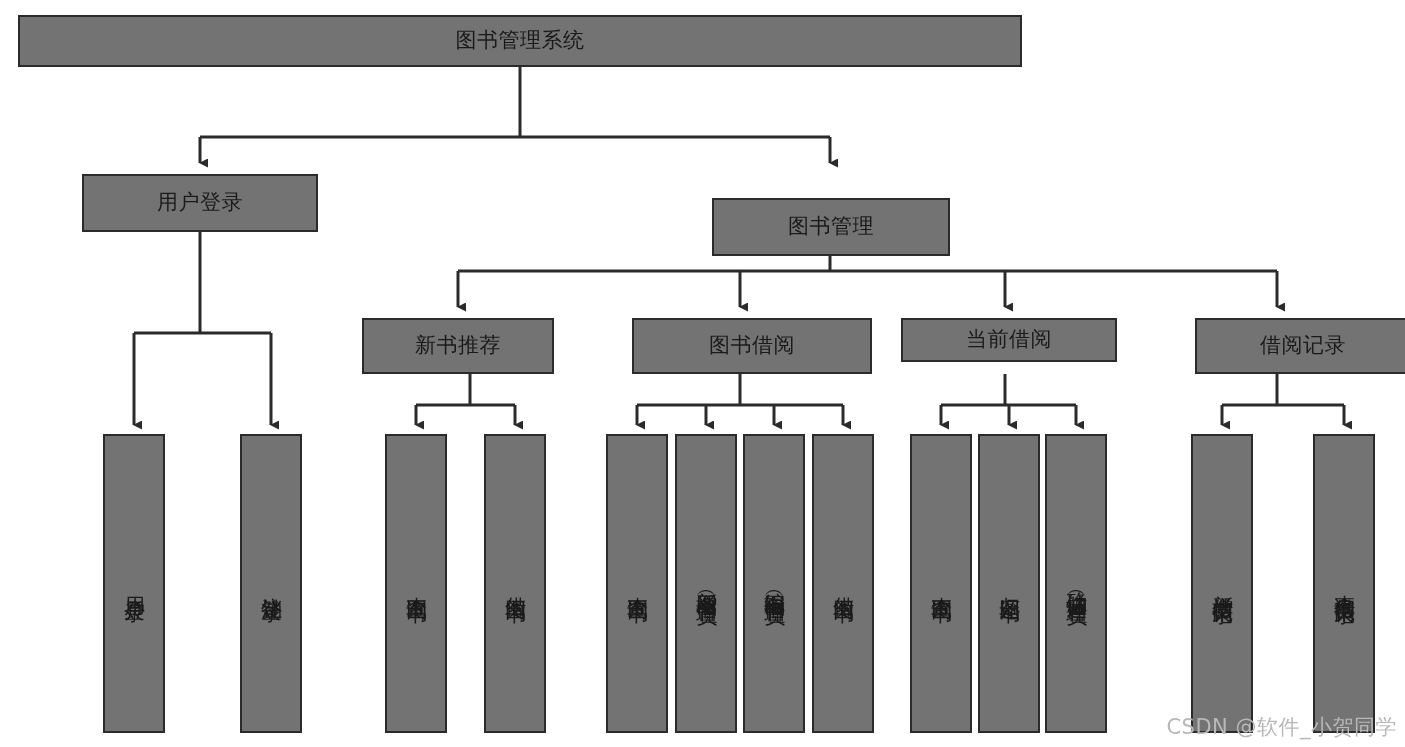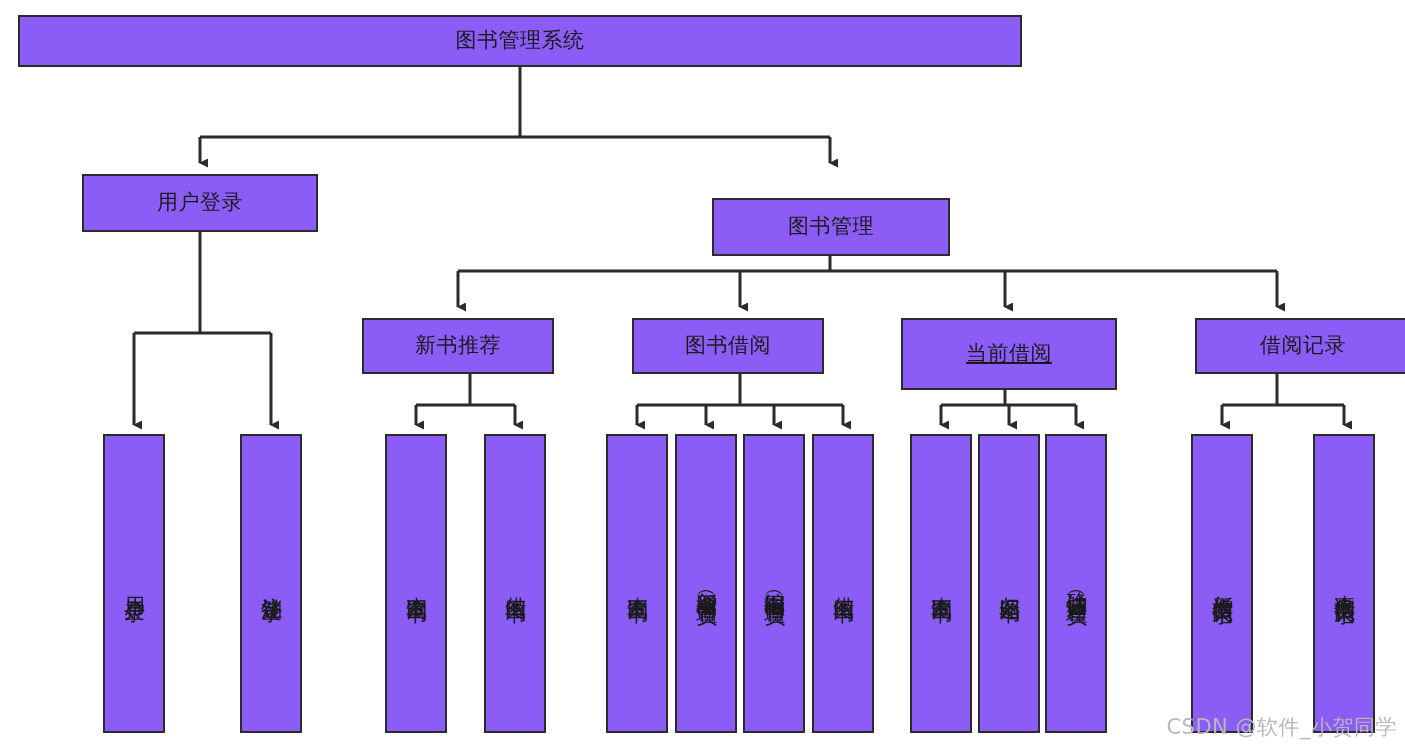--- a/index.html
+++ b/index.html
@@ -20,21 +20,21 @@
   #wires {
     position: absolute;
     left: 0;
     top: 0;
     width: 1405px;
     height: 747px;
   }
   .node {
     position: absolute;
     box-sizing: border-box;
-    background: #8b5cf6;
+    background: #737373;
     border: 2px solid #2b2b2b;
     display: flex;
     align-items: center;
     justify-content: center;
     color: #1a1a1a;
   }
   .node-h .label {
     font-size: 21px;
     line-height: 1.1;
     letter-spacing: 0.5px;
@@ -127,24 +127,24 @@
   <div class="node node-h" style="left:82px; top:174px; width:236px; height:58px;">
     <span class="label">用户登录</span>
   </div>
   <div class="node node-h" style="left:712px; top:174px; width:238px; height:58px;margin-top:24px;">
     <span class="label">图书管理</span>
   </div>
 
   <div class="node node-h" style="left:362px; top:318px; width:192px; height:56px;">
     <span class="label">新书推荐</span>
   </div>
-  <div class="node node-h" style="left:632px; top:318px; width:192px; height:56px;">
+  <div class="node node-h" style="left:632px; top:318px; width:240px; height:56px;">
     <span class="label">图书借阅</span>
   </div>
-  <div class="node node-h" style="left:901px; top:318px; width:216px; height:72px;text-decoration:underline;">
+  <div class="node node-h" style="left:901px; top:318px; width:216px; height:44px;">
     <span class="label">当前借阅</span>
   </div>
   <div class="node node-h" style="left:1171px; top:318px; width:216px; height:56px;margin-left:24px;">
     <span class="label">借阅记录</span>
   </div>
 
   <div class="node node-v" style="left:103px; top:434px; width:62px; height:299px;">
     <span class="label">用户登录</span>
   </div>
   <div class="node node-v" style="left:240px; top:434px; width:62px; height:299px;">

